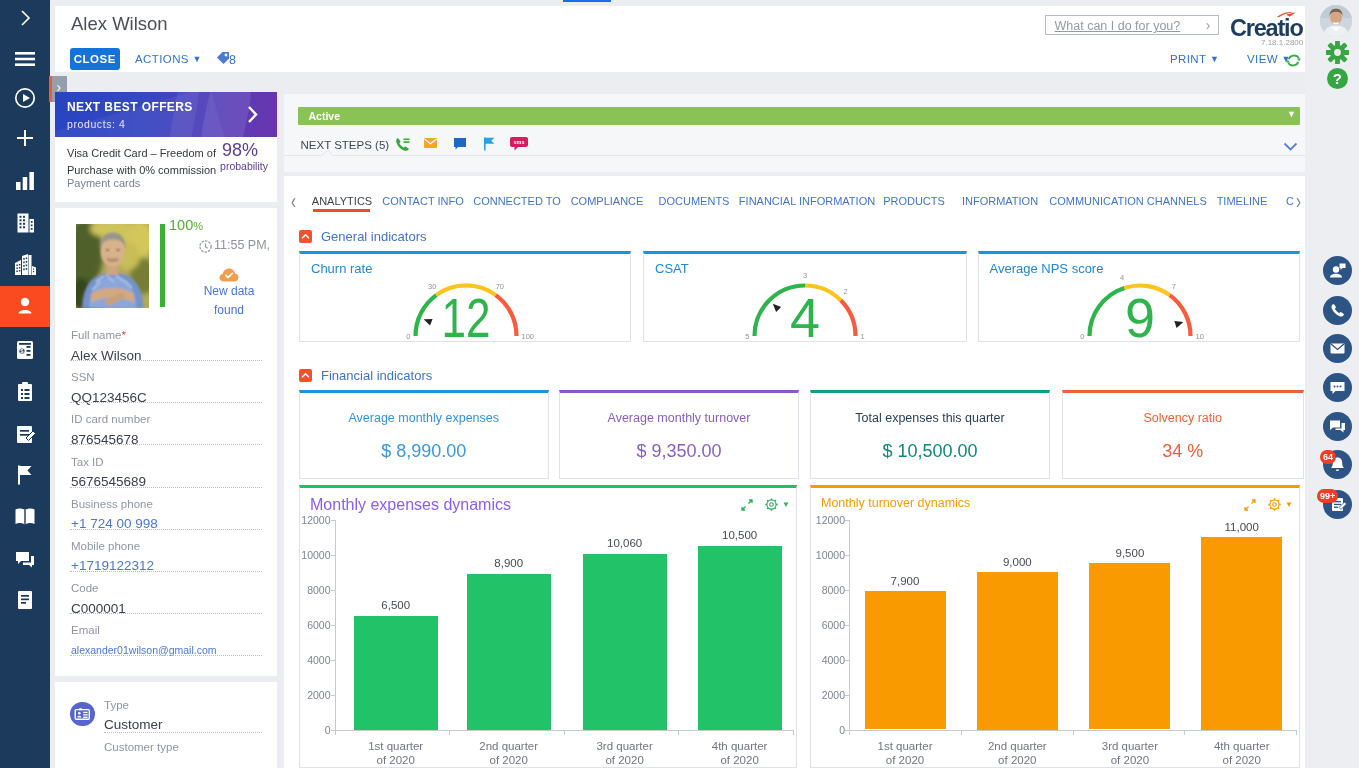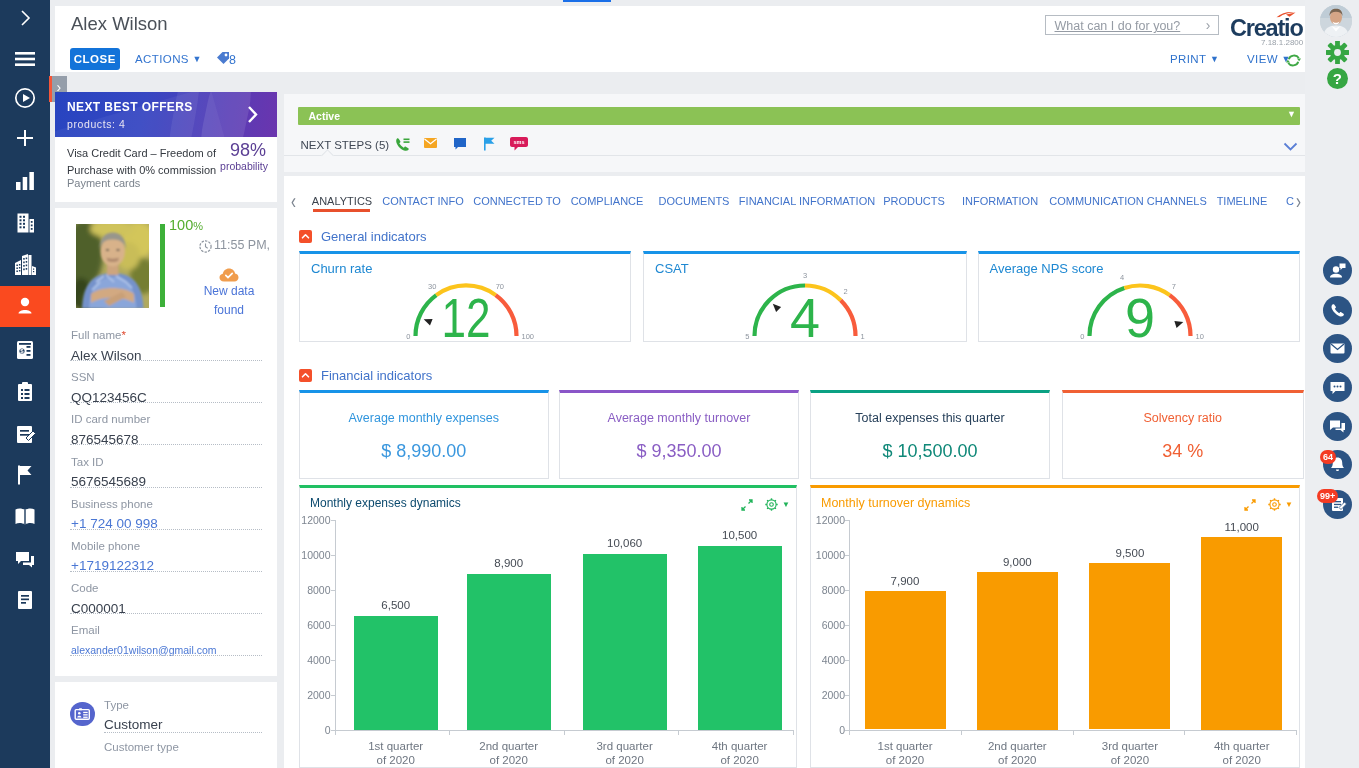--- a/index.html
+++ b/index.html
@@ -202,21 +202,21 @@
   <div class="abs" style="left:-40px;top:22px;width:210px;height:80px;background:rgba(255,255,255,.05);transform:rotate(-16deg);"></div>
   <div class="abs" style="left:150px;top:-30px;width:42px;height:110px;background:rgba(255,255,255,.10);border-radius:50%/40%;transform:rotate(12deg);"></div>
   <div class="abs" style="left:118px;top:-40px;width:22px;height:130px;background:rgba(255,255,255,.07);border-radius:46%;transform:rotate(10deg);"></div>
   <div class="abs" style="left:12.5px;top:8.5px;font-size:12px;font-weight:bold;color:#fff;letter-spacing:.4px;">NEXT BEST OFFERS</div>
   <div class="abs" style="left:12.5px;top:26px;font-size:10.5px;color:#e8e4f2;letter-spacing:.6px;">products: 4</div>
   <svg class="abs" style="left:192px;top:13px;" width="11" height="19" viewBox="0 0 11 19">
         <path d="M2 2 L9 9.5 L2 17" stroke="#fff" stroke-width="2.4" fill="none"></path>
       </svg>
 </div>
 <div class="abs" style="left:67px;top:145px;width:160px;font-size:11px;color:#33383f;line-height:16.5px;">Visa Credit Card – Freedom of Purchase with 0% commission</div>
-<div class="abs" style="left:222px;top:140px;width:44px;text-align:right;font-size:18px;color:#5b3f94;">98%</div>
+<div class="abs" style="left:222px;top:140px;width:44px;text-align:left;font-size:18px;color:#5b3f94;">98%</div>
 <div class="abs" style="left:214px;top:160px;width:60px;text-align:center;font-size:10.5px;color:#5b3f94;">probability</div>
 <div class="abs" style="left:67px;top:177px;font-size:11px;color:#7a828c;">Payment cards</div>
 
 <div class="card" style="left:54.5px;top:208px;width:222.5px;height:467.5px;"></div>
 <div class="abs" id="photo" style="left:75.5px;top:223.5px;width:73.5px;height:84.5px;overflow:hidden;"><svg width="73.5" height="84.5" viewBox="0 0 73.5 84.5">
         <defs>
           <filter id="pbg" x="-20%" y="-20%" width="140%" height="140%">
             <feGaussianBlur stdDeviation="2.4"></feGaussianBlur>
           </filter>
           <filter id="pman" x="-20%" y="-20%" width="140%" height="140%">
@@ -412,21 +412,21 @@
 <div class="abs" style="left:559px;top:411px;width:240px;text-align:center;font-size:12.5px;color:#8a5ec4;">Average monthly turnover</div>
 <div class="abs" style="left:559px;top:441px;width:240px;text-align:center;font-size:18px;color:#8a5ec4;">$ 9,350.00</div>
 <div class="abs" style="left:810px;top:389.5px;width:240px;height:89.5px;background:#fff;border:1px solid #dfe2e7;border-top:3px solid #0aa183;"></div>
 <div class="abs" style="left:810px;top:411px;width:240px;text-align:center;font-size:12.5px;color:#27405a;">Total expenses this quarter</div>
 <div class="abs" style="left:810px;top:441px;width:240px;text-align:center;font-size:18px;color:#0f8878;">$ 10,500.00</div>
 <div class="abs" style="left:1062px;top:389.5px;width:241.5px;height:89.5px;background:#fff;border:1px solid #dfe2e7;border-top:3px solid #f06034;"></div>
 <div class="abs" style="left:1062px;top:411px;width:241.5px;text-align:center;font-size:12.5px;color:#f06034;">Solvency ratio</div>
 <div class="abs" style="left:1062px;top:441px;width:241.5px;text-align:center;font-size:18px;color:#f06034;">34 %</div>
 
 <div class="abs" style="left:299px;top:485px;width:498px;height:283px;background:#fff;border:1px solid #dfe2e7;border-top:3px solid #21c063;"></div>
-<div class="abs" style="left:310px;top:495.5px;font-size:12px;color:#0c4a6e;">Monthly expenses dynamics</div>
+<div class="abs" style="left:310px;top:495.5px;font-size:16px;color:#8b5cf6;">Monthly expenses dynamics</div>
 <svg class="abs" style="left:741px;top:499px;" width="12" height="12" viewBox="0 0 12 12">
       <g stroke="#21b35a" stroke-width="1.3" fill="none">
         <path d="M7.5 4.5 L11 1 M8 1 L11 1 L11 4"></path>
         <path d="M4.5 7.5 L1 11 M1 8 L1 11 L4 11"></path>
       </g>
     </svg>
 <svg class="abs" style="left:765px;top:498px;" width="13" height="13" viewBox="0 0 13 13">
       <g stroke="#21b35a" stroke-width="1.1" fill="none">
         <circle cx="6.5" cy="6.5" r="4.6"></circle>
         <circle cx="6.5" cy="6.5" r="1.8"></circle>

